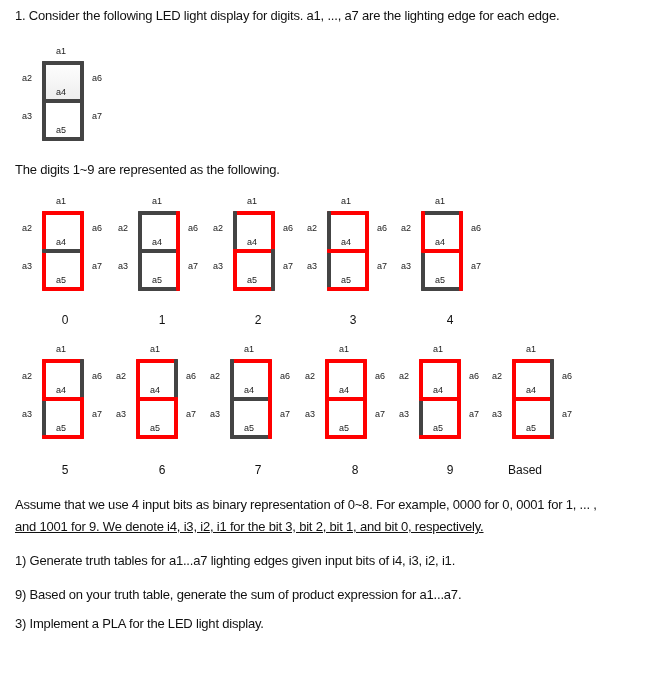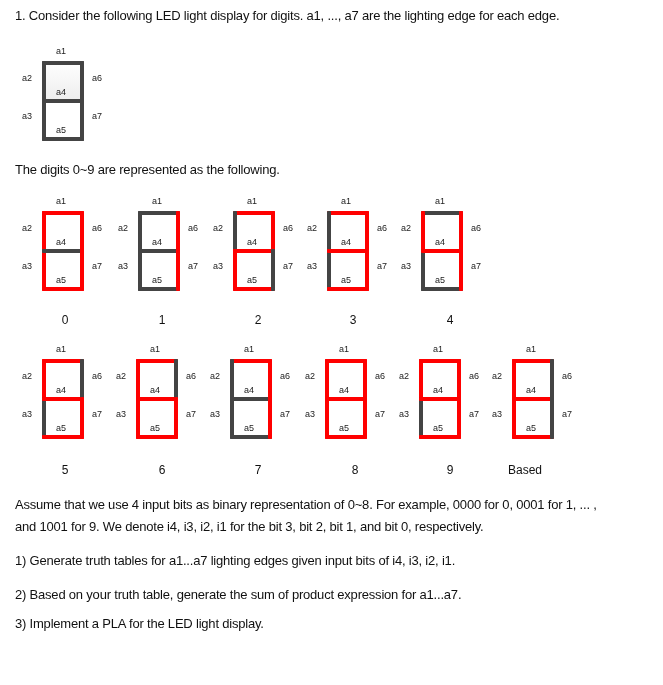--- a/index.html
+++ b/index.html
@@ -28,21 +28,21 @@
     <div class="seg" style="left: 60px; top: 58px; width: 4px; height: 42px; background: rgb(68, 68, 68);"></div>
     <span class="lbl" style="left: 36px; top: 5px;">a1</span>
     <span class="lbl" style="left: 2px; top: 32px;">a2</span>
     <span class="lbl" style="left: 2px; top: 70px;">a3</span>
     <span class="lbl" style="left: 36px; top: 46px;">a4</span>
     <span class="lbl" style="left: 36px; top: 84px;">a5</span>
     <span class="lbl" style="left: 72px; top: 32px;">a6</span>
     <span class="lbl" style="left: 72px; top: 70px;">a7</span>
   </div>
 
-<div class="p" style="top:162px;">The digits 0~9 are represented as the following.</div>
+<div class="p" style="top:162px;">The digits 1~9 are represented as the following.</div>
 
 <div id="digits-area">
     <div class="digit" style="left: 20px; top: 191px;">
       <div class="seg on" style="left: 22px; top: 20px; width: 42px; height: 4px; background: rgb(255, 0, 0);"></div>
       <div class="seg on" style="left: 22px; top: 20px; width: 4px; height: 42px; background: rgb(255, 0, 0);"></div>
       <div class="seg on" style="left: 22px; top: 58px; width: 4px; height: 42px; background: rgb(255, 0, 0);"></div>
       <div class="seg" style="left: 22px; top: 58px; width: 42px; height: 4px; background: rgb(68, 68, 68);"></div>
       <div class="seg on" style="left: 22px; top: 96px; width: 42px; height: 4px; background: rgb(255, 0, 0);"></div>
       <div class="seg on" style="left: 60px; top: 20px; width: 4px; height: 42px; background: rgb(255, 0, 0);"></div>
       <div class="seg on" style="left: 60px; top: 58px; width: 4px; height: 42px; background: rgb(255, 0, 0);"></div>
@@ -221,16 +221,16 @@
       <span class="lbl" style="left: 2px; top: 70px;">a3</span>
       <span class="lbl" style="left: 36px; top: 46px;">a4</span>
       <span class="lbl" style="left: 36px; top: 84px;">a5</span>
       <span class="lbl" style="left: 72px; top: 32px;">a6</span>
       <span class="lbl" style="left: 72px; top: 70px;">a7</span>
     </div>
     <div class="cap" style="left: 495px; top: 463px;">Based</div>
   </div>
 
 <div class="p" style="top:497px;">Assume that we use 4 input bits as binary representation of 0~8. For example, 0000 for 0, 0001 for 1, ... ,</div>
-<div class="p" style="top:519px;">and 1001 for 9. We denote i4, i3, i2, i1 for the bit 3, bit 2, bit 1, and bit 0, respectively.</div>
+<div class="p" style="top:519px;text-decoration:underline;">and 1001 for 9. We denote i4, i3, i2, i1 for the bit 3, bit 2, bit 1, and bit 0, respectively.</div>
 <div class="p" style="top:553px;">1) Generate truth tables for a1...a7 lighting edges given input bits of i4, i3, i2, i1.</div>
-<div class="p" style="top:587px;">2) Based on your truth table, generate the sum of product expression for a1...a7.</div>
+<div class="p" style="top:587px;">9) Based on your truth table, generate the sum of product expression for a1...a7.</div>
 <div class="p" style="top:616px;">3) Implement a PLA for the LED light display.</div>
 
 </body></html>

